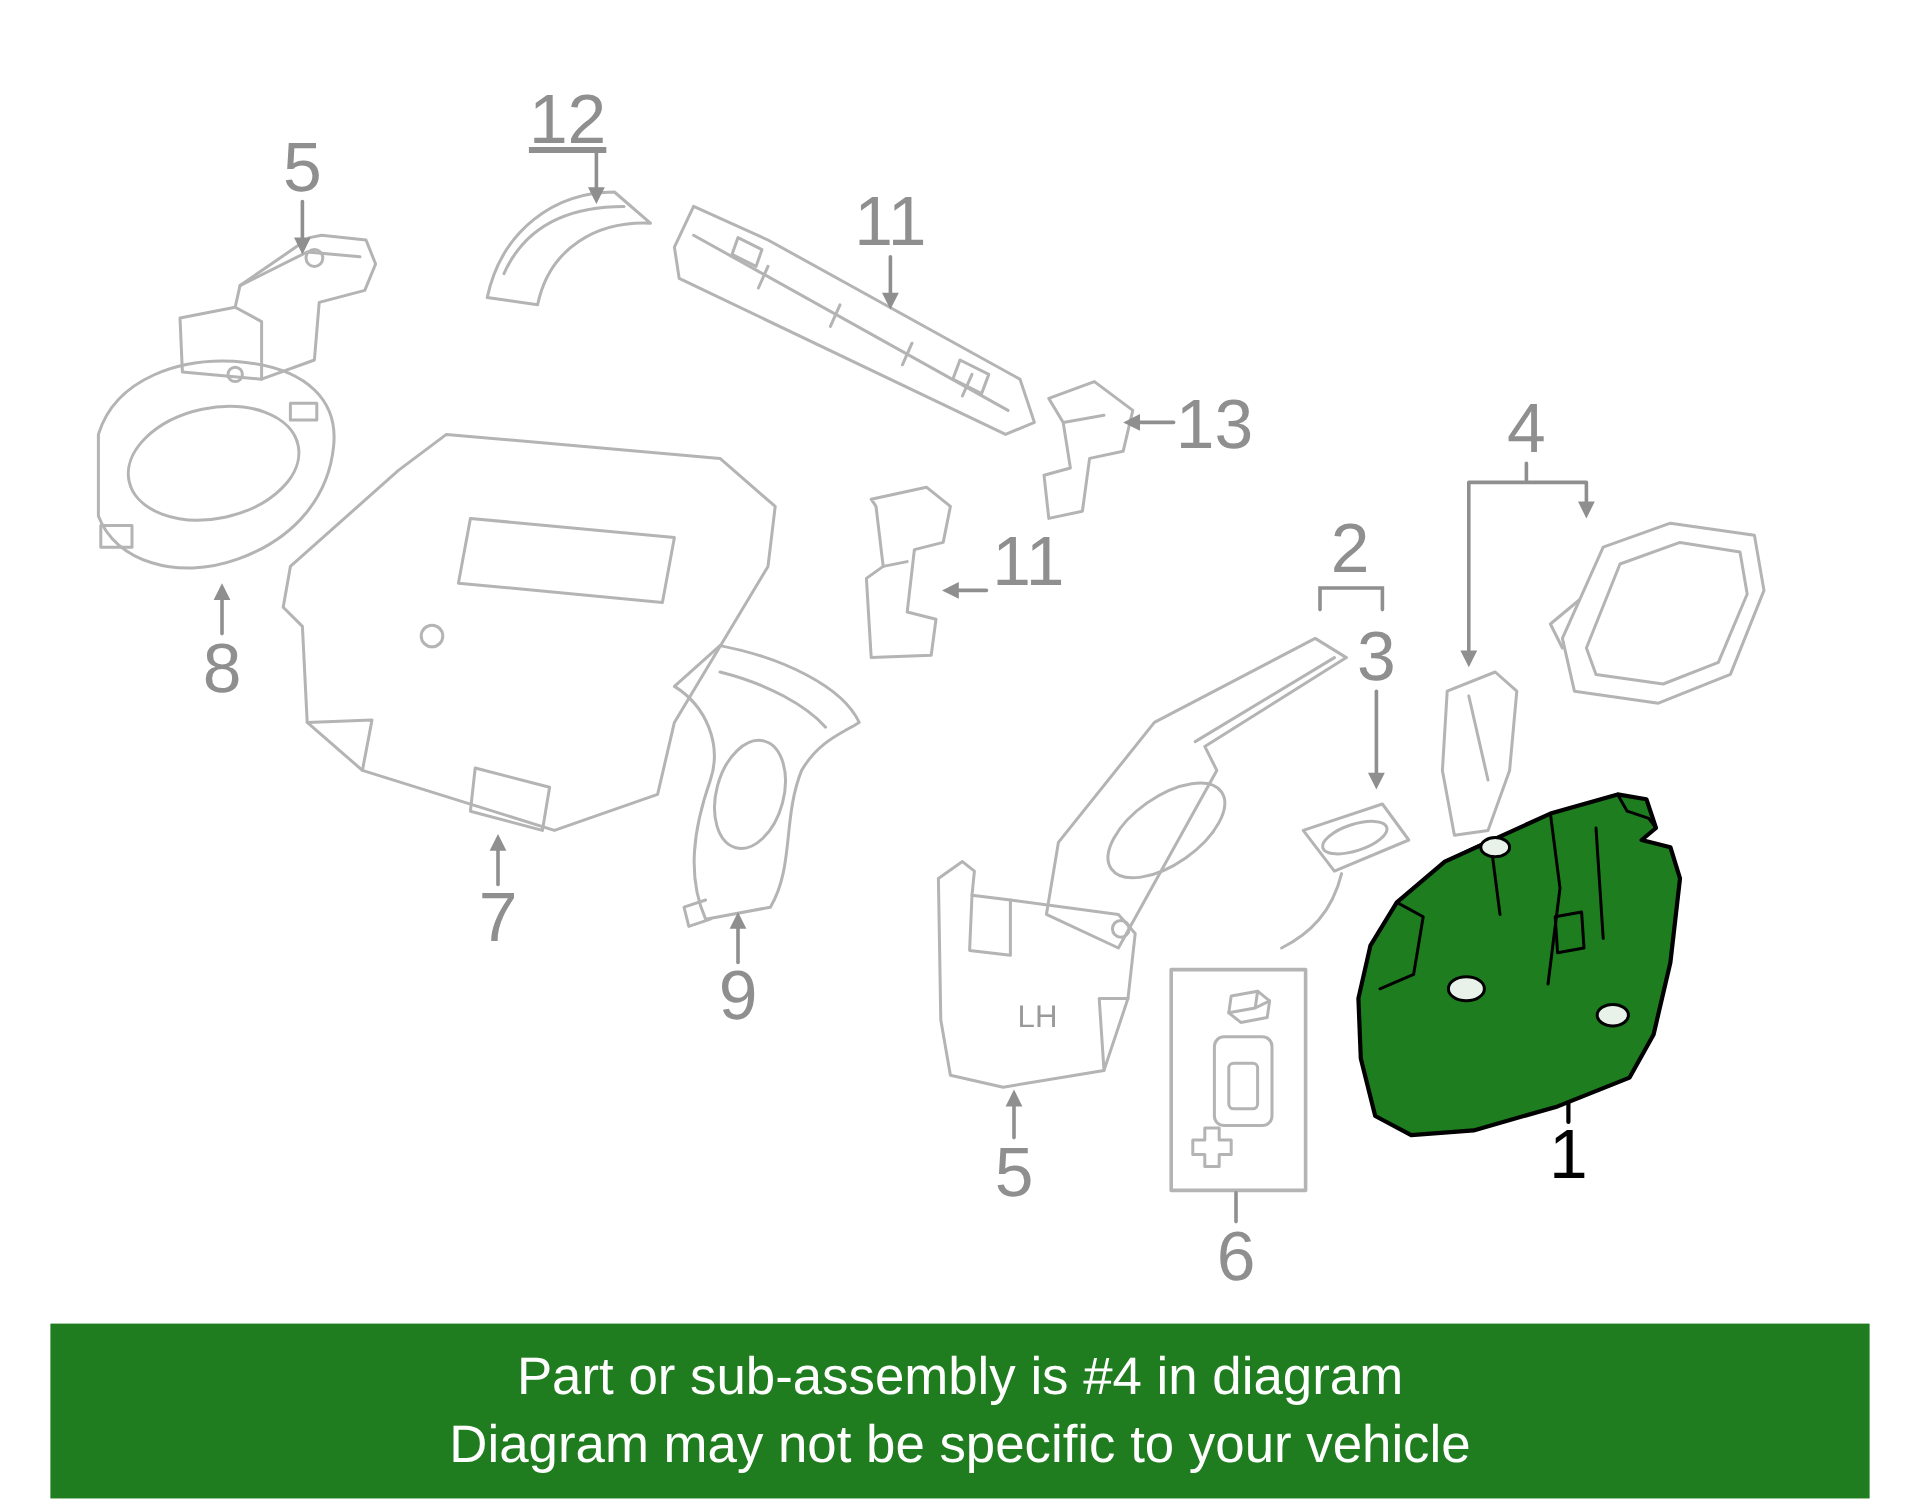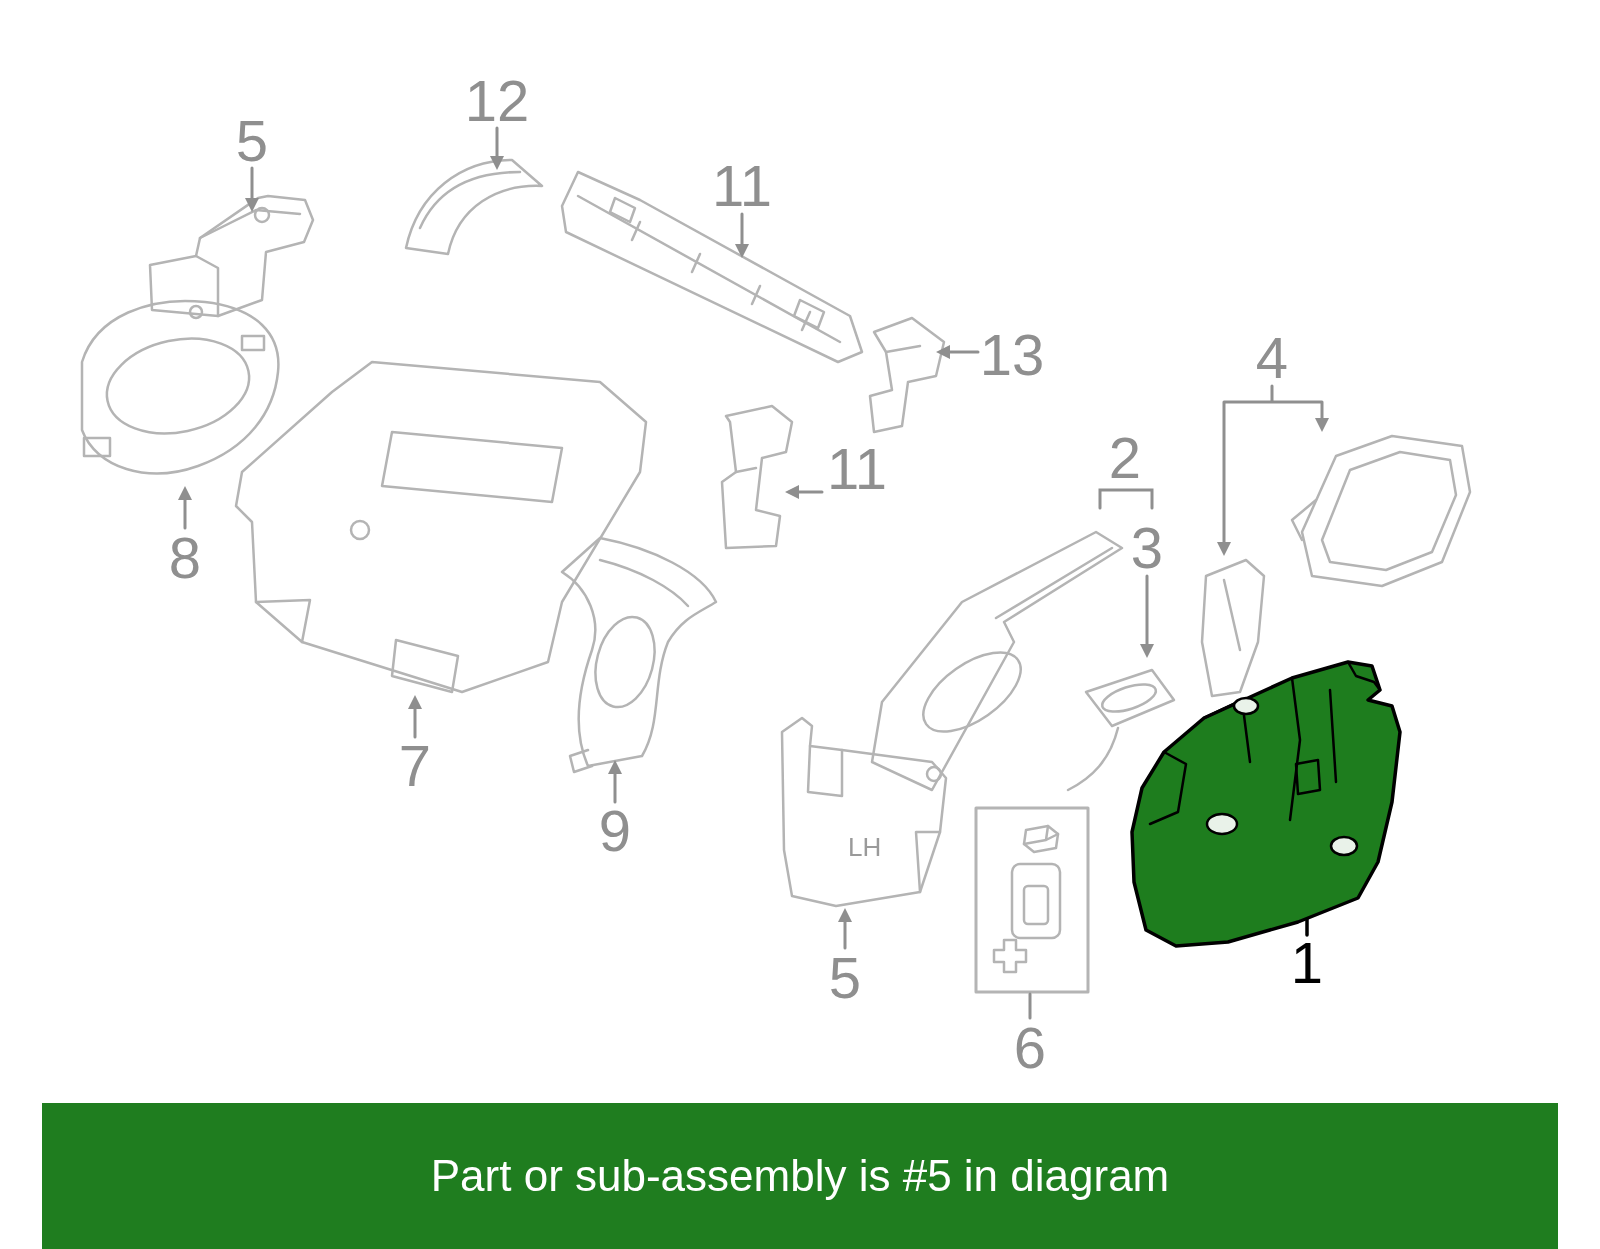--- a/index.html
+++ b/index.html
@@ -241,22 +241,23 @@
       <div class="callout" style="left: 1125px; top: 457px;">2</div>
       <div class="callout" style="left: 1147px; top: 547px;">3</div>
       <div class="callout" style="left: 1272px; top: 357px;">4</div>
       <div class="callout" style="left: 845px; top: 977px;">5</div>
       <div class="callout" style="left: 1030px; top: 1047px;">6</div>
       <div class="callout" style="left: 415px; top: 765px;">7</div>
       <div class="callout" style="left: 185px; top: 557px;">8</div>
       <div class="callout" style="left: 615px; top: 830px;">9</div>
       <div class="callout" style="left: 252px; top: 140px;">5</div>
       <div class="callout" style="left: 857px; top: 468px;">11</div>
-      <div class="callout" style="left: 497px; top: 100px;">12</div>
+      <div class="callout" style="left: 473px; top: 100px; text-decoration: underline;">12</div>
       <div class="callout" style="left: 1012px; top: 354px;">13</div>
       <div class="callout" style="left: 742px; top: 185px;">11</div>
     </div>
 
   <div class="banner">
-    <div class="banner-line">Part or sub-assembly is #5 in diagram</div>
+    <div class="banner-line">Part or sub-assembly is #4 in diagram</div>
+    <div class="banner-line">Diagram may not be specific to your vehicle</div>
   </div>
 
 </div>
 
 </body></html>

